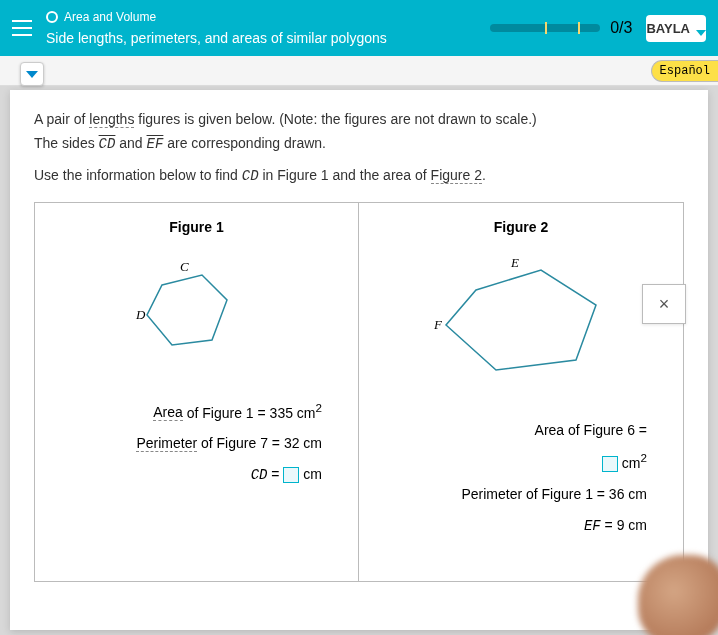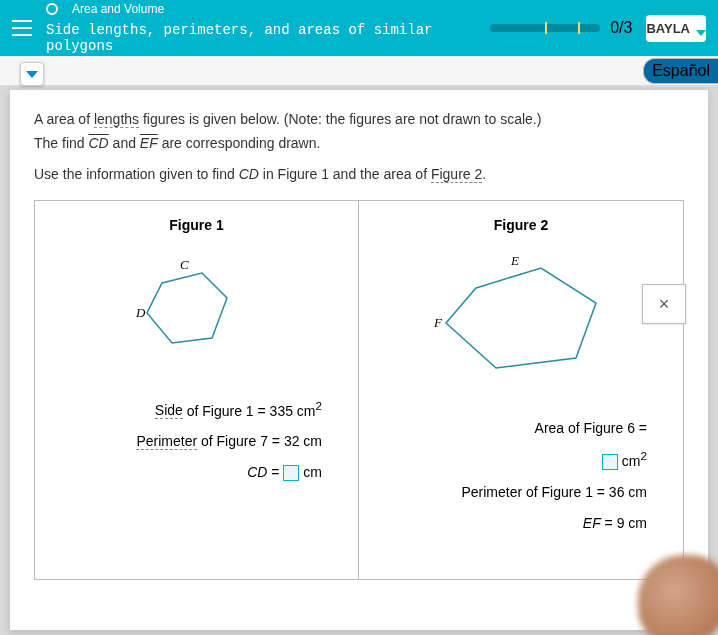--- a/index.html
+++ b/index.html
@@ -21,23 +21,23 @@
   position: relative;
 }
 .menu-icon {
   width: 20px; height: 16px;
   display: flex; flex-direction: column; justify-content: space-between;
   margin-right: 14px;
   cursor: pointer;
 }
 .menu-icon span { display: block; height: 2px; background: #fff; }
 .header-titles { flex: 1; }
-.header-top { font-size: 12px; display: flex; align-items: center; gap: 14px; }
+.header-top { font-size: 12px; display: flex; align-items: center; gap: 6px; }
 .header-top .dot { width: 12px; height: 12px; border-radius: 50%; border: 2px solid #fff; display: inline-block; }
-.header-sub { font-size: 14px; margin-top: 6px; font-family: Liberation Mono, monospace; }
+.header-sub { font-size: 14px; margin-top: 6px; }
 .progress-group { display: flex; align-items: center; gap: 10px; }
 .progress-bar { width: 110px; height: 8px; background: #008a9e; border-radius: 4px; position: relative; }
 .progress-bar::before {
   content: ''; position: absolute; left: 50%; top: -2px; width: 2px; height: 12px; background: #f5d76e;
 }
 .progress-bar::after {
   content: ''; position: absolute; right: 20px; top: -2px; width: 2px; height: 12px; background: #f5d76e;
 }
 .score { font-size: 16px; color: #000000; }
 .user-btn {
@@ -50,21 +50,21 @@
   background: #f5f5f5;
   height: 30px;
   display: flex;
   justify-content: flex-end;
   align-items: center;
   padding-right: 0;
   border-bottom: 1px solid #ddd;
 }
 .espanol {
   border: 1px solid #bbb; border-right: none; border-radius: 12px 0 0 12px;
-  font-size: 16px; padding: 3px 8px; background: #0369a1; cursor: pointer;
+  font-size: 12px; padding: 3px 8px; background: #fde047; cursor: pointer; font-family: Liberation Mono, monospace;
 }
 .collapse-btn {
   position: absolute; left: 20px; top: 62px;
   width: 24px; height: 24px; background: #fff; border: 1px solid #ccc;
   border-radius: 4px; display: flex; align-items: center; justify-content: center;
   cursor: pointer; box-shadow: 0 1px 3px rgba(0,0,0,0.2);
 }
 .chev-down-blue { width: 0; height: 0; border-left: 6px solid transparent; border-right: 6px solid transparent; border-top: 7px solid #0088cc; }
 .content {
   background: #fff;
@@ -72,21 +72,21 @@
   padding: 18px 24px 24px 24px;
   box-shadow: 0 2px 8px rgba(0,0,0,0.15);
   position: relative;
   height: 540px;
 }
 .intro { font-size: 14px; line-height: 1.7; color: #333; margin-bottom: 6px; }
 .intro .uline { border-bottom: 1px dashed #888; }
 .overline { text-decoration: overline; }
 .instruction { font-size: 14px; color: #333; margin: 10px 0 18px 0; }
 .instruction .uline { border-bottom: 1px dashed #888; }
-.italic { font-style: italic; font-family: Liberation Sans, sans-serif; text-align: right; }
+.italic { font-style: italic; font-family: Liberation Mono, monospace; text-align: right; }
 .figures-row { display: flex; gap: 0; }
 .figure-box {
   border: 1px solid #bbb;
   width: 336px;
   height: 380px;
   padding: 16px;
   position: relative;
 }
 .figure-box + .figure-box { border-left: none; }
 .fig-title { text-align: center; font-weight: bold; font-size: 14px; margin-bottom: 20px; }
@@ -141,39 +141,39 @@
   <div class="espanol">Español</div>
 </div>
 
 <div class="collapse-btn">
   <span class="chev-down-blue"></span>
 </div>
 
 <div class="content">
 
   <div class="intro">
-    <span>A area of </span><span class="uline">lengths</span><span> figures is given below. (Note: the figures are not drawn to scale.)</span><br>
-    <span>The find </span><span class="italic overline">CD</span><span> and </span><span class="italic overline">EF</span><span> are corresponding drawn.</span>
+    <span>A pair of </span><span class="uline">lengths</span><span> figures is given below. (Note: the figures are not drawn to scale.)</span><br>
+    <span>The sides </span><span class="italic overline">CD</span><span> and </span><span class="italic overline">EF</span><span> are corresponding drawn.</span>
   </div>
 
   <div class="instruction">
-    <span>Use the information given to find </span><span class="italic">CD</span><span> in Figure 1 and the area of </span><span class="uline">Figure 2</span><span>.</span>
+    <span>Use the information below to find </span><span class="italic">CD</span><span> in Figure 1 and the area of </span><span class="uline">Figure 2</span><span>.</span>
   </div>
 
   <div class="figures-row">
 
     <div class="figure-box">
       <div class="fig-title">Figure 1</div>
       <svg class="hex-svg" width="130" height="110">
         <polygon points="30,30 70,20 95,45 80,85 40,90 15,60" fill="none" stroke="#2a8aa0" stroke-width="1.5"></polygon>
         <text x="48" y="16" font-size="13" font-style="italic" font-family="Times New Roman">C</text>
         <text x="4" y="64" font-size="13" font-style="italic" font-family="Times New Roman">D</text>
       </svg>
       <div class="fig-info">
-        <div><span class="uline">Side</span><span> of Figure 1 = 335 cm</span><sup>2</sup></div>
+        <div><span class="uline">Area</span><span> of Figure 1 = 335 cm</span><sup>2</sup></div>
         <div><span class="uline">Perimeter</span><span> of Figure 7 = 32 cm</span></div>
         <div><span class="italic">CD</span><span> = </span><span class="input-box"></span><span> cm</span></div>
       </div>
     </div>
 
     <div class="figure-box">
       <div class="fig-title">Figure 2</div>
       <svg class="hex-svg" width="190" height="130">
         <polygon points="50,35 115,15 170,50 150,105 70,115 20,70" fill="none" stroke="#2a8aa0" stroke-width="1.5"></polygon>
         <text x="85" y="12" font-size="13" font-style="italic" font-family="Times New Roman">E</text>

